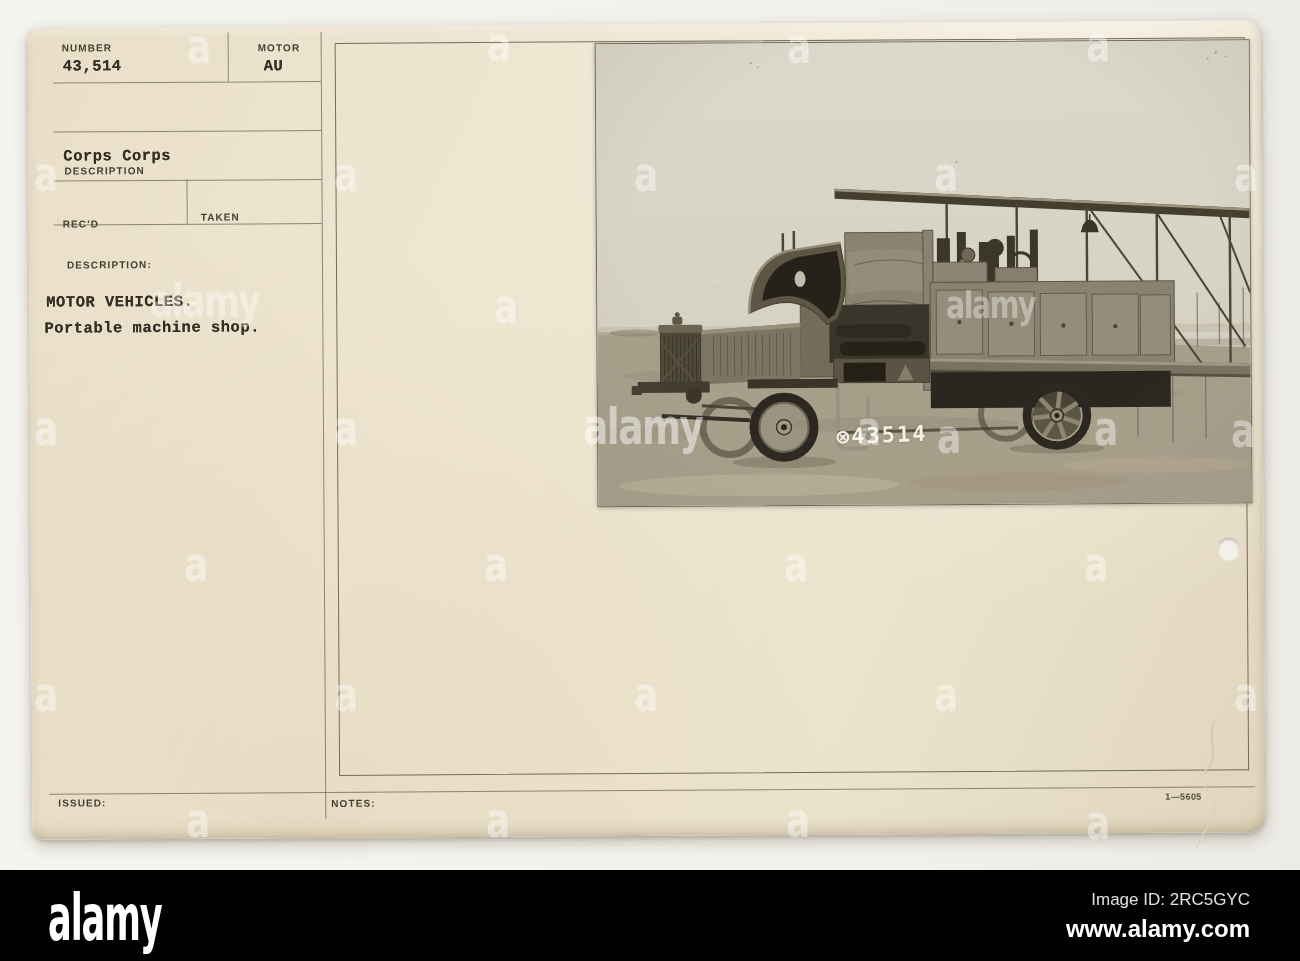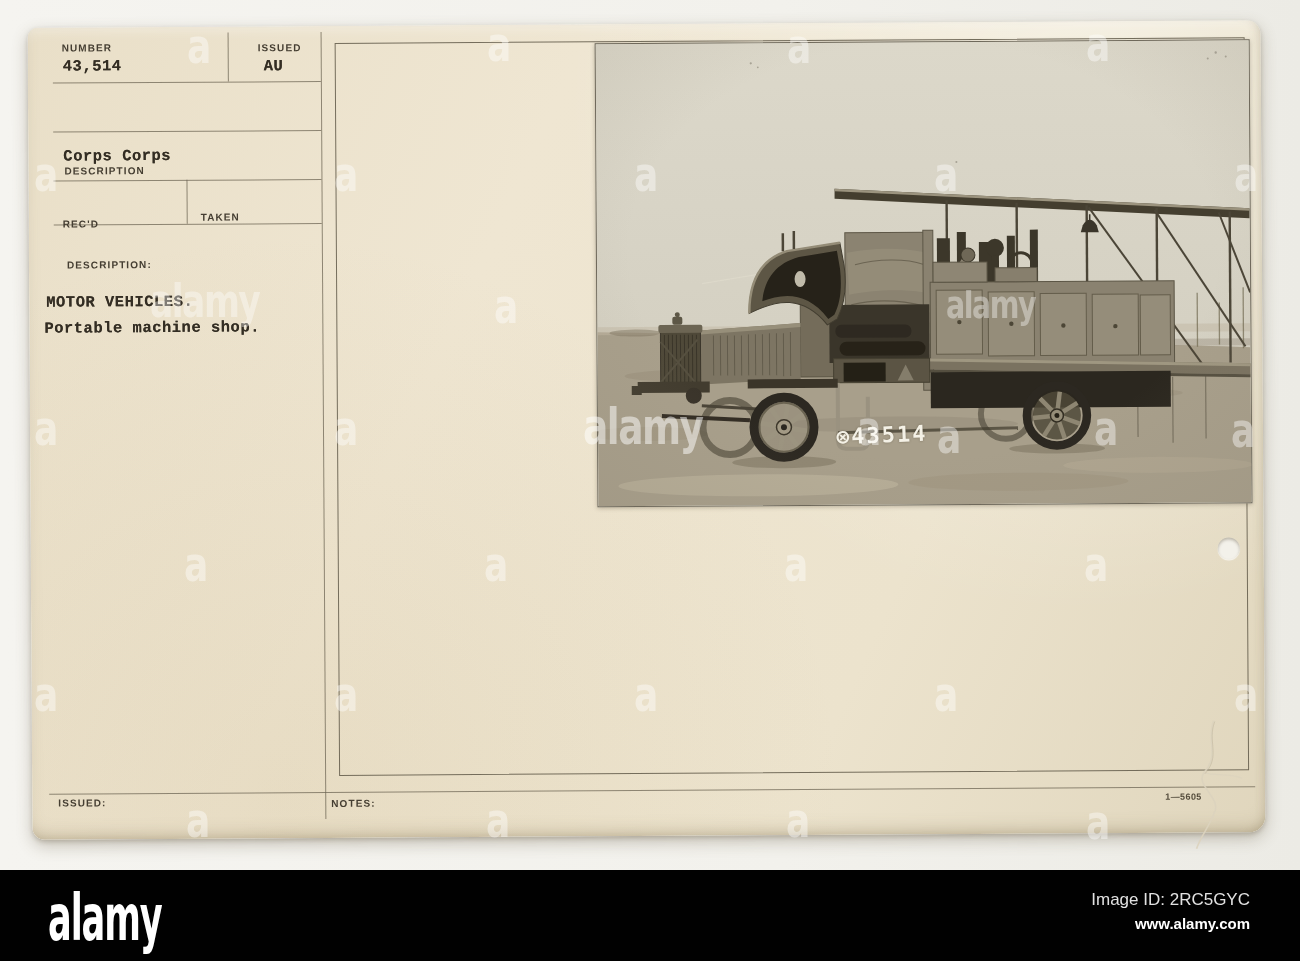--- a/index.html
+++ b/index.html
@@ -51,42 +51,42 @@
       letter-spacing:-2px;font-family:"DejaVu Sans",sans-serif;transform:scaleX(.75);
       transform-origin:left top;line-height:1;}
   .wm-word.small{font-size:38px;}
   .wm-word.big{font-size:50px;color:rgba(255,255,255,.5);}
   
   .footer-bar{position:absolute;left:0;top:870px;width:1300px;height:91px;background:#010101;}
   .logo{position:absolute;left:48px;top:16px;color:#ffffff;font-weight:bold;font-size:64px;
         letter-spacing:-2px;line-height:1;font-family:"DejaVu Sans",sans-serif;
         transform:scaleX(.55);transform-origin:left top;}
   .image-id{position:absolute;right:50px;top:20px;color:#e2e2e2;font-size:17px;white-space:nowrap;}
-  .url{position:absolute;right:50px;top:45px;color:#ffffff;font-size:15px;font-weight:bold;white-space:nowrap;}
+  .url{position:absolute;right:50px;top:45px;color:#ffffff;font-size:24px;font-weight:bold;white-space:nowrap;}
 </style>
 </head>
 <body>
 
 <div class="stage">
 
   <div class="card">
 
     <div class="vline" style="left:200px;top:6px;height:49px"></div>
     <div class="hline" style="left:25px;top:55px;width:268px"></div>
     <div class="hline" style="left:25px;top:104px;width:268px"></div>
     <div class="hline" style="left:25px;top:153px;width:268px"></div>
     <div class="vline" style="left:158px;top:153px;height:44px"></div>
     <div class="hline" style="left:25px;top:197px;width:268px"></div>
     <div class="vline" style="left:293px;top:6px;height:787px"></div>
     <div class="hline" style="left:17px;top:766px;width:1206px"></div>
     <div class="notes-box"></div>
 
     <span class="lbl" style="left:34px;top:15px">NUMBER</span>
     <span class="typed" style="left:35px;top:30px">43,514</span>
-    <span class="lbl" style="left:230px;top:16px">ISSUED</span>
+    <span class="lbl" style="left:230px;top:16px">MOTOR</span>
     <span class="typed" style="left:236px;top:31px">AU</span>
     <span class="typed" style="left:35px;top:120px">Corps Corps</span>
     <span class="lbl" style="left:36px;top:138px">DESCRIPTION</span>
     <span class="lbl" style="left:34px;top:191px">REC'D</span>
     <span class="lbl" style="left:172px;top:185px">TAKEN</span>
     <span class="lbl" style="left:38px;top:232px">DESCRIPTION:</span>
     <span class="typed" style="left:17px;top:266px">MOTOR VEHICLES.</span>
     <span class="typed" style="left:15px;top:292px">Portable machine shop.</span>
     <span class="lbl" style="left:26px;top:770px">ISSUED:</span>
     <span class="lbl" style="left:299px;top:772px">NOTES:</span>

